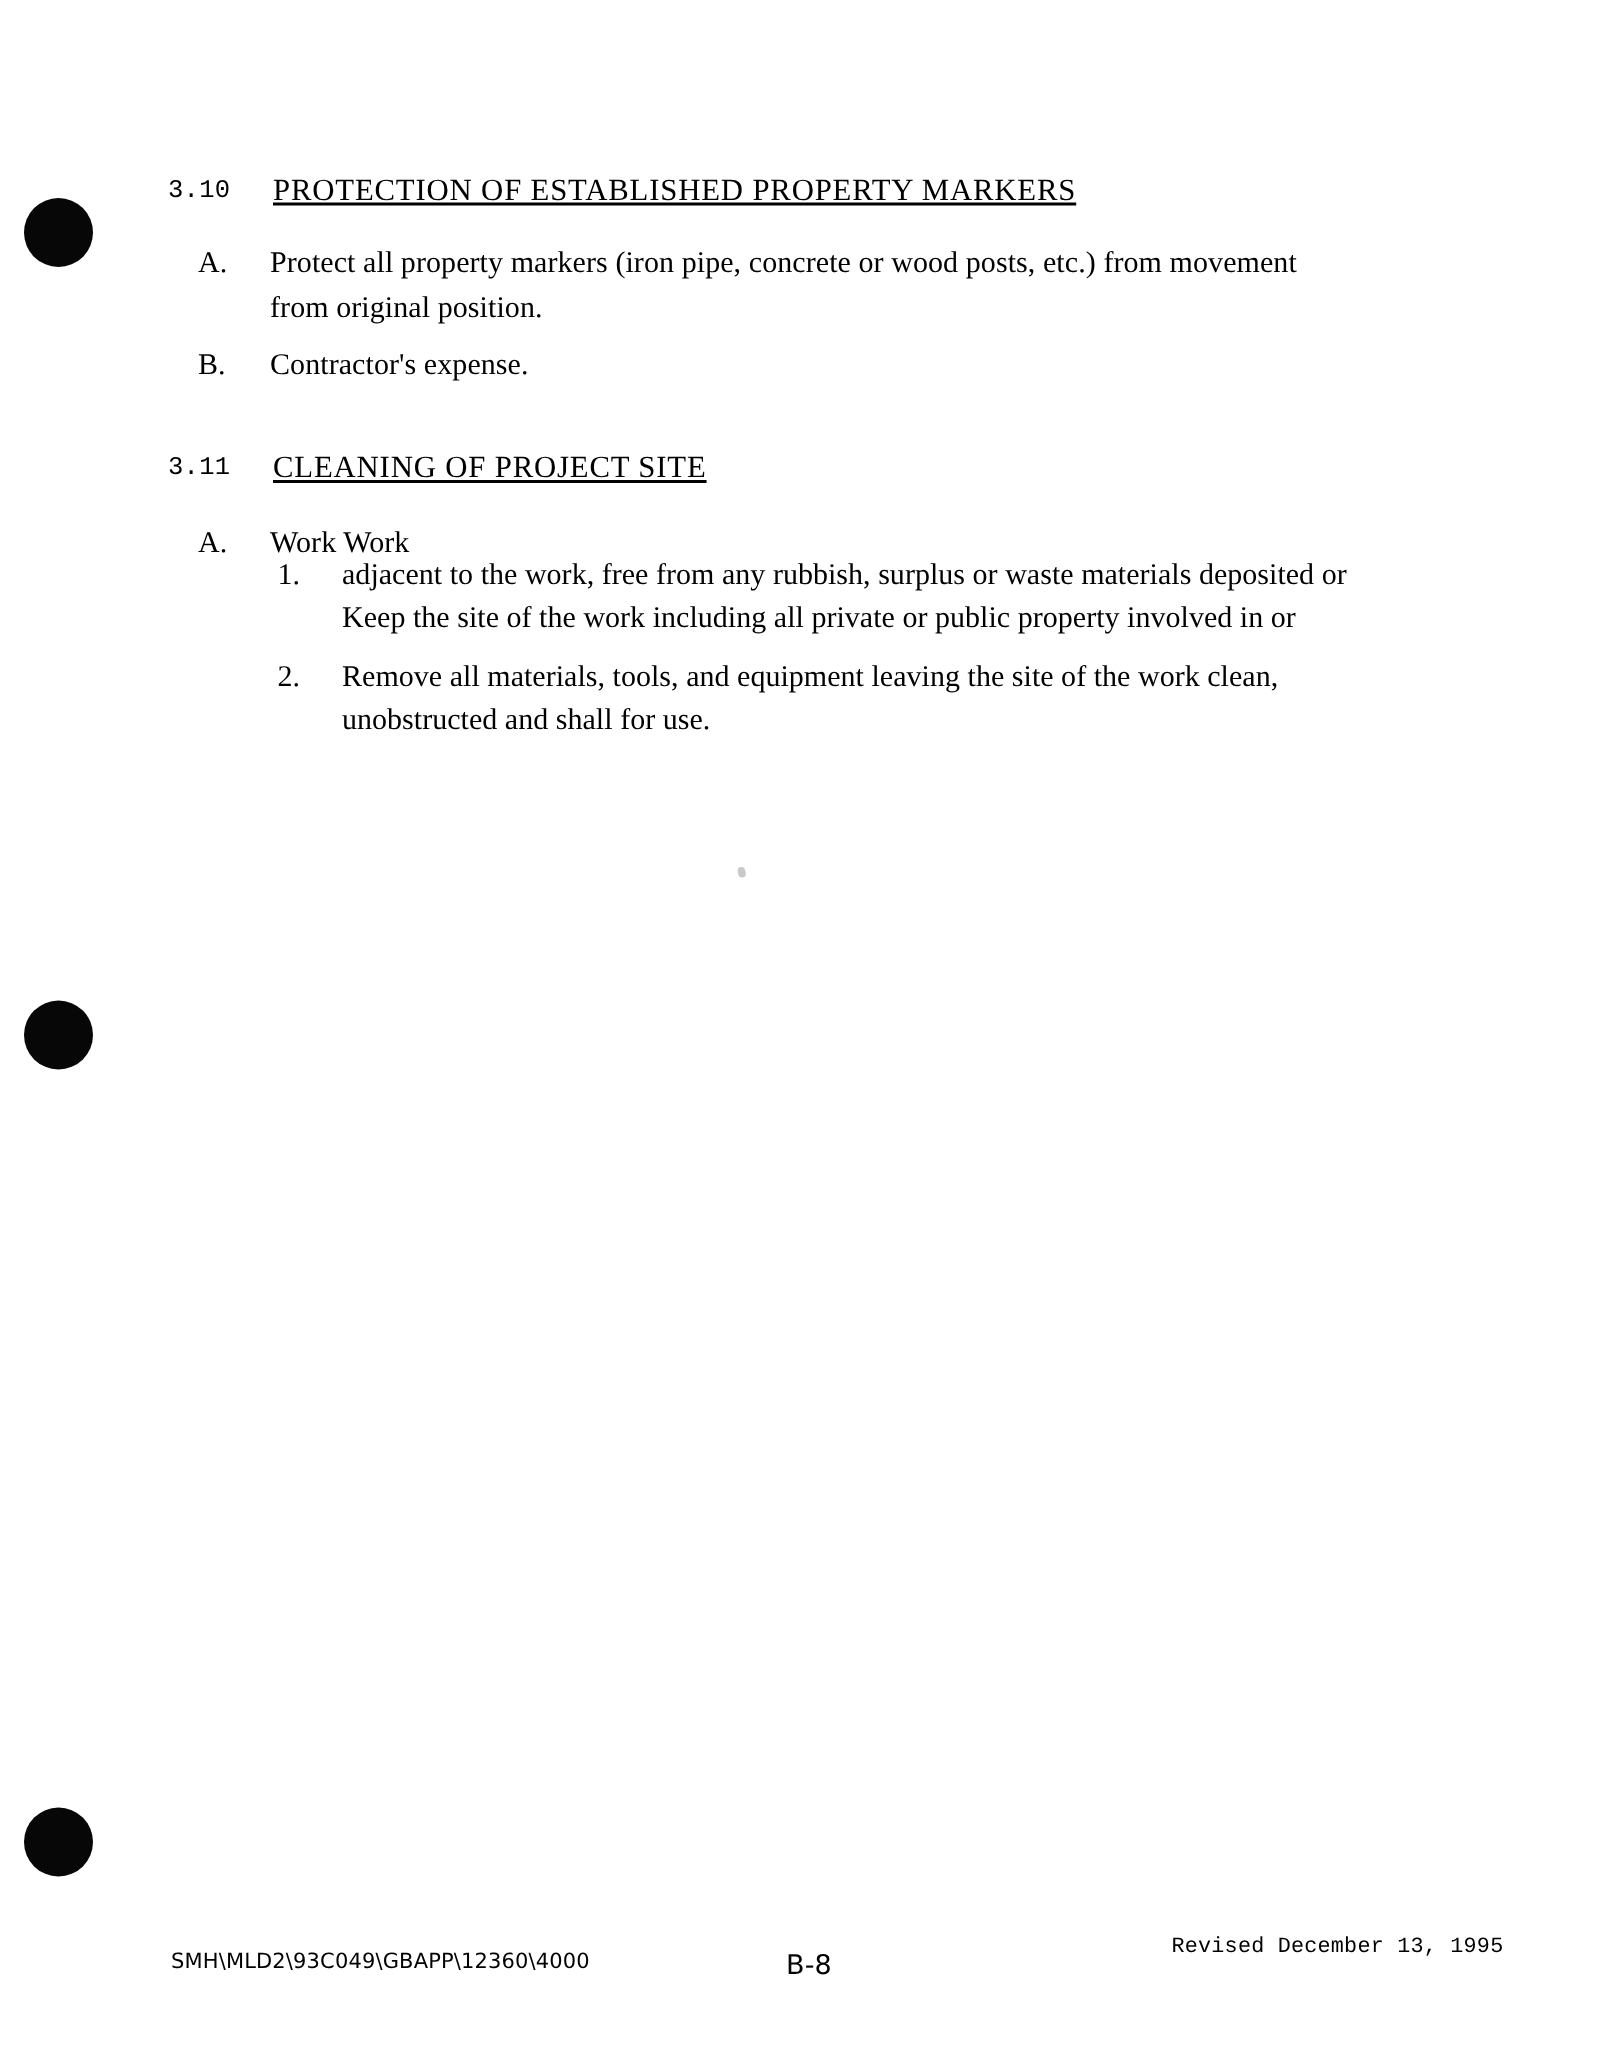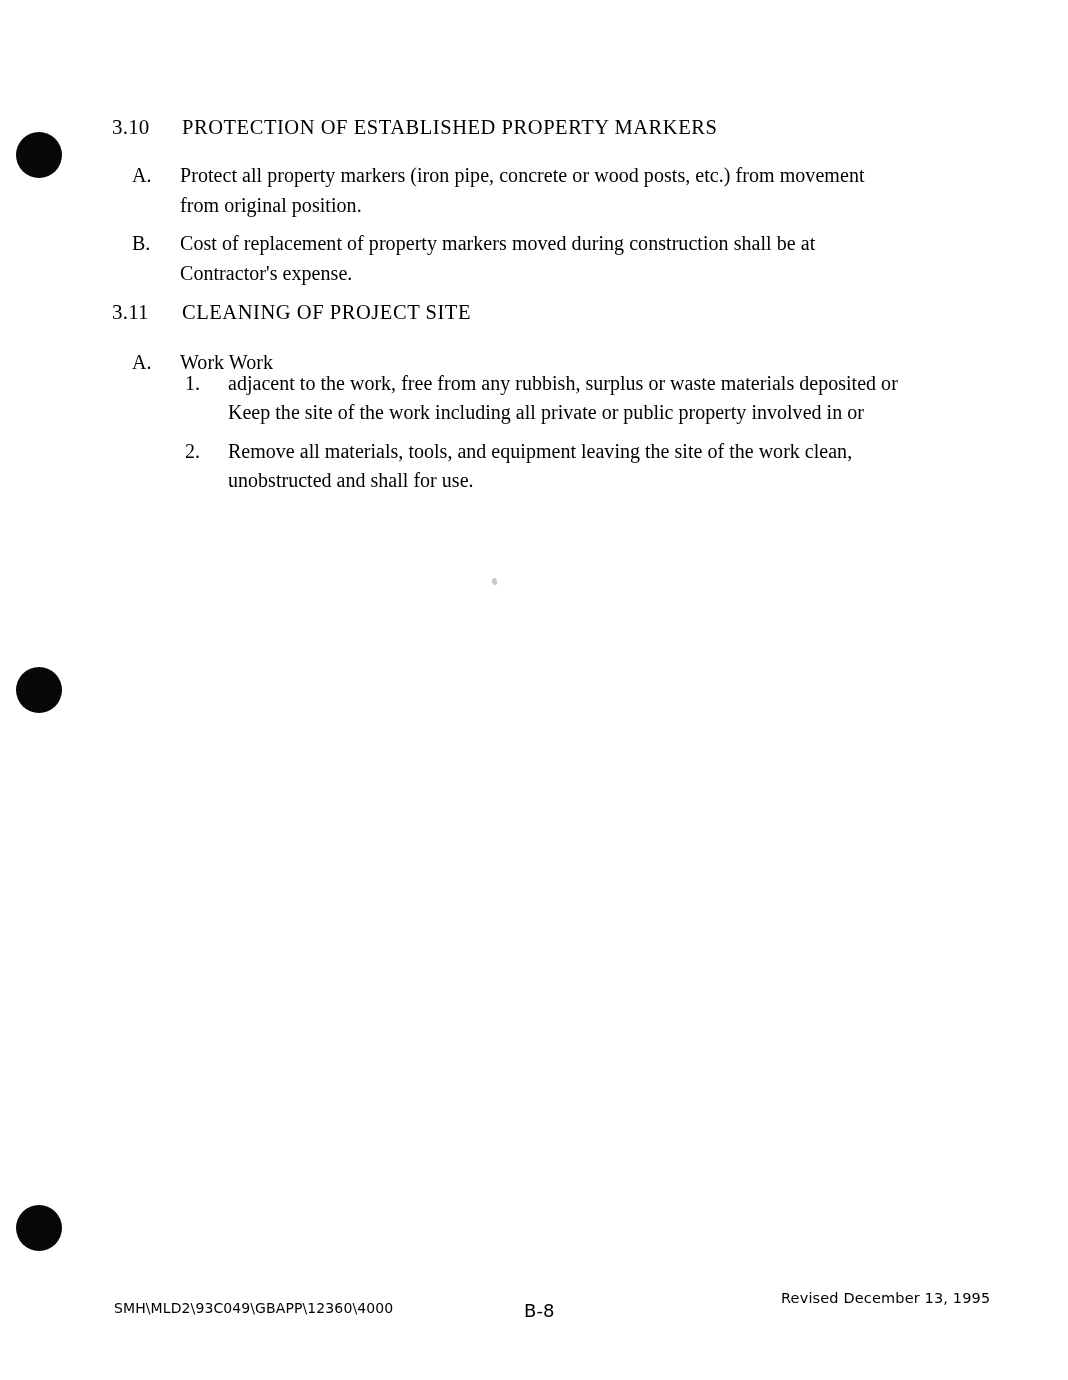--- a/index.html
+++ b/index.html
@@ -55,29 +55,31 @@
   .row {
     position: absolute;
     display: flex;
     align-items: flex-start;
   }
 
   
   .sec-num {
     width: 70px;
     flex: 0 0 70px;
-    font-size: 21px;
+    font-size: 17px;
     line-height: 27px;
     letter-spacing: 0.2px;
+    font-family: Liberation Mono, monospace;
   }
   .sec-title {
     font-size: 20.5px;
     line-height: 27px;
     letter-spacing: 0.55px;
     white-space: nowrap;
+    text-decoration: underline;
   }
 
   
   .item-letter {
     width: 48px;
     flex: 0 0 48px;
     font-size: 20px;
     line-height: 29.5px;
   }
   .item-text {
@@ -138,20 +140,21 @@
     letter-spacing: 0.1px;
     white-space: nowrap;
   }
   .footer-revised {
     position: absolute;
     left: 781px;
     top: -2px;
     font-size: 14.5px;
     letter-spacing: 0.15px;
     white-space: nowrap;
+    font-family: Liberation Mono, monospace;
   }
 </style>
 </head>
 <body>
 
 <div class="page">
 
   <div class="punch p1"></div>
   <div class="punch p2"></div>
   <div class="punch p3"></div>
@@ -169,21 +172,20 @@
       <span class="item-letter">A.</span>
       <span class="item-text">
         <span class="ln">Protect all property markers (iron pipe, concrete or wood posts, etc.) from movement</span>
         <span class="ln">from original position.</span>
       </span>
     </div>
 
     <div class="row" id="row-310-b">
       <span class="item-letter">B.</span>
       <span class="item-text">
-        <span class="ln">Cost of replacement of property markers moved during construction shall be at</span>
         <span class="ln">Contractor's expense.</span>
       </span>
     </div>
 
     <div class="row" id="row-sec311">
       <span class="sec-num">3.11</span>
       <span class="sec-title">CLEANING OF PROJECT SITE</span>
     </div>
 
     <div class="row" id="row-311-a">

